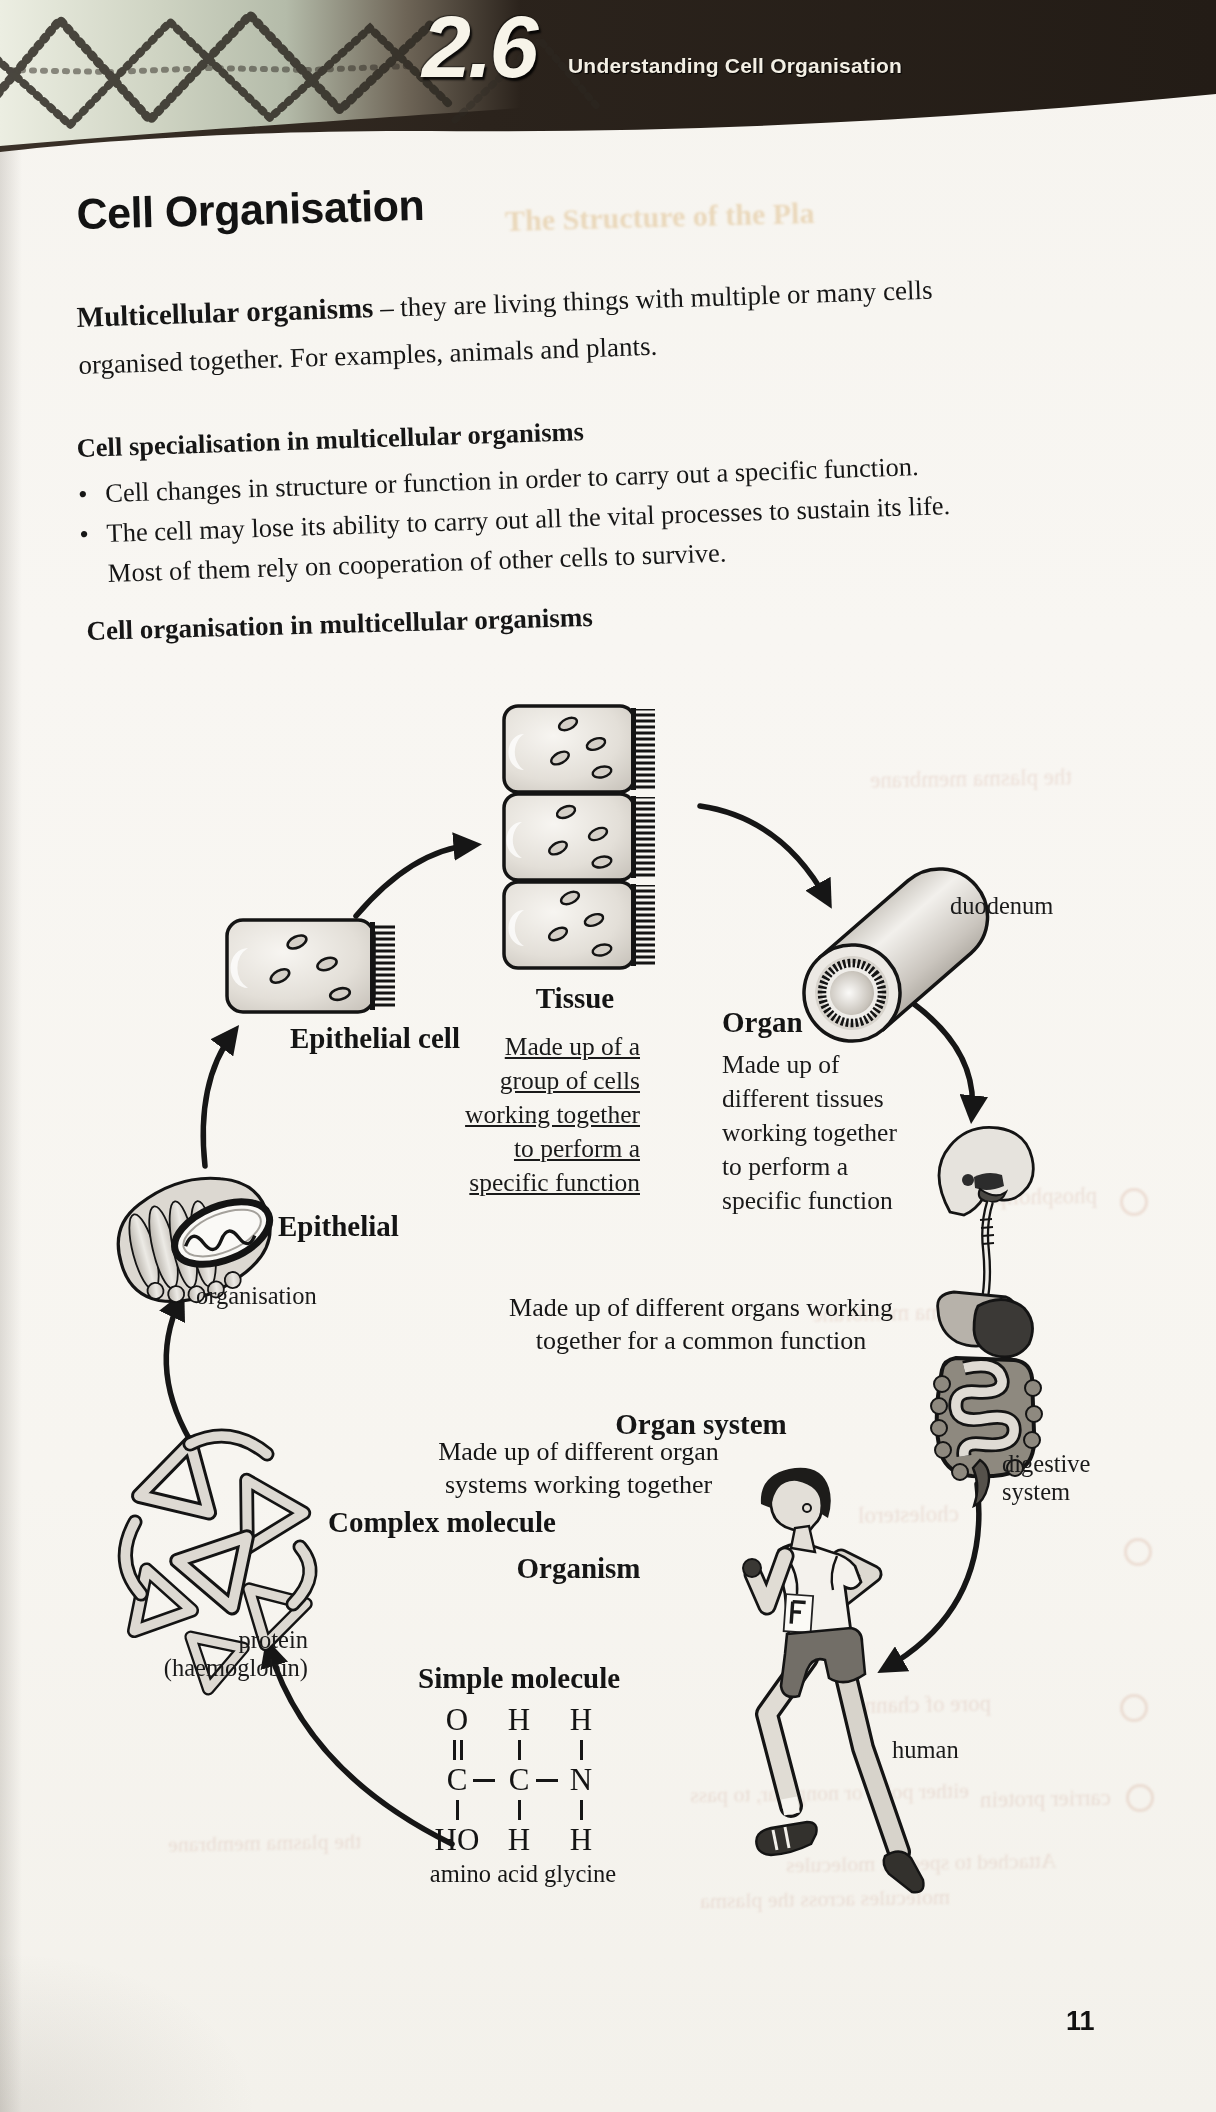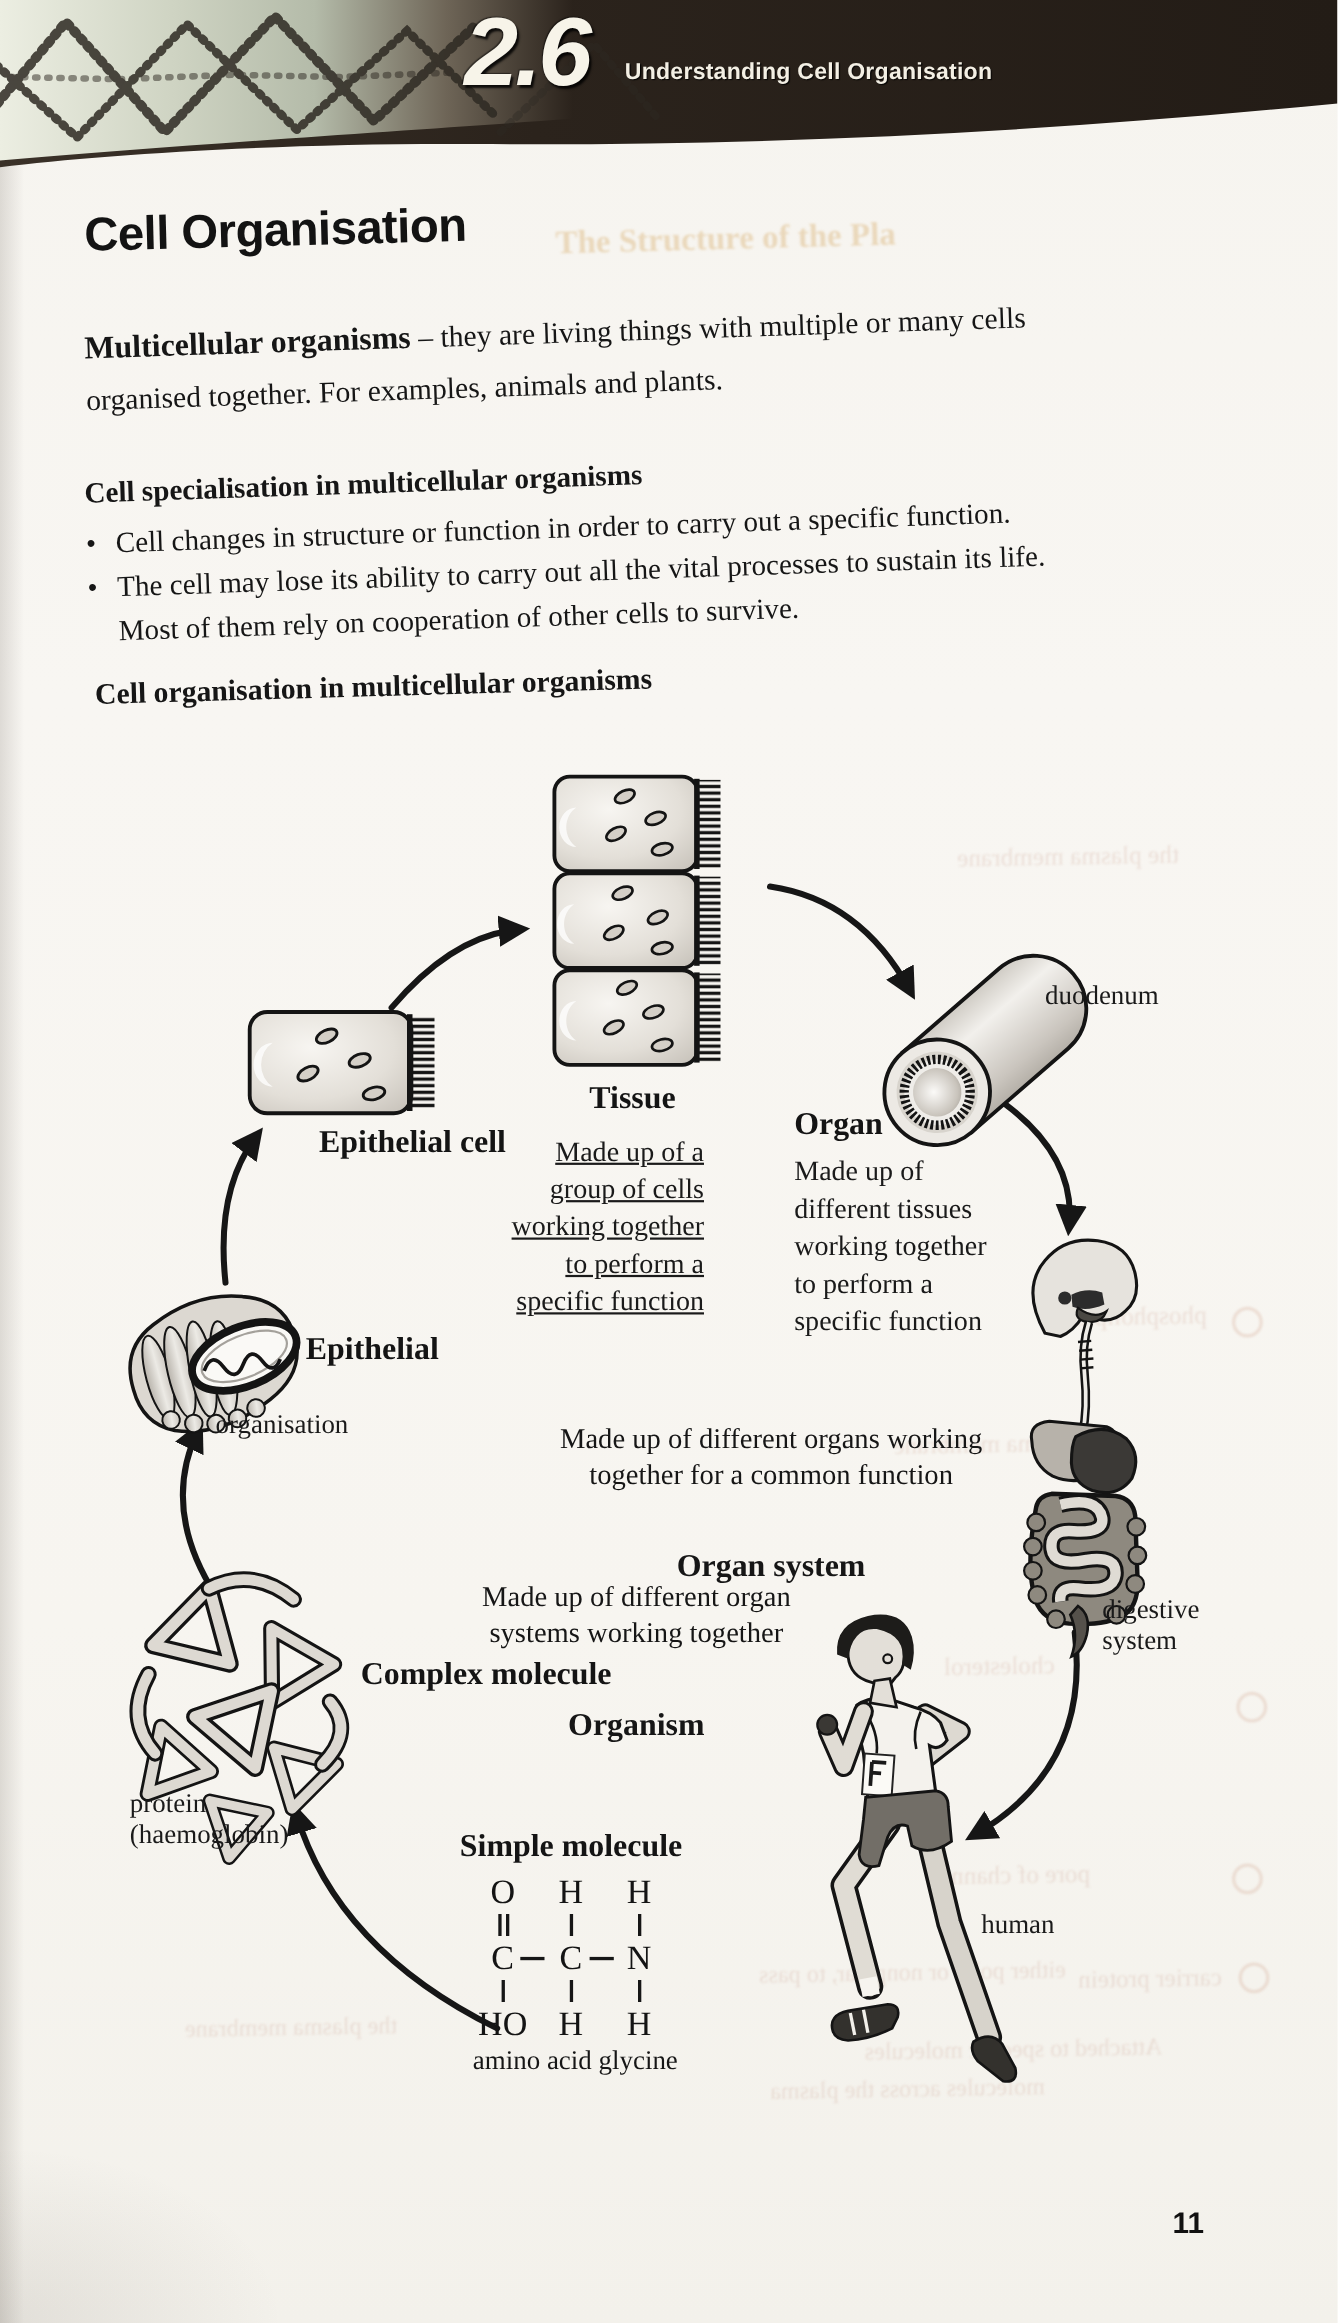--- a/index.html
+++ b/index.html
@@ -370,21 +370,21 @@
   <div>Made up of different organ
 systems working together</div>
   <div class="biglbl">Organism</div>
 </div>
 <div class="ex" style="left:892px;top:1736px">human</div>
 
 <div class="lbl" style="left:278px;top:1210px">Epithelial</div>
 <div class="ex" style="left:196px;top:1282px">organisation</div>
 
 <div class="lbl" style="left:328px;top:1506px">Complex molecule</div>
-<div class="ex ca" style="left:118px;top:1626px;width:190px;text-align:left">protein
+<div class="ex ca" style="left:118px;top:1626px;width:190px;text-align:right">protein
 (haemoglobin)</div>
 
 <div class="lbl" style="left:418px;top:1662px">Simple molecule</div>
 
 <div class="glycine">
   <span class="atom" style="left:0;top:0">O</span>
   <span class="atom" style="left:62px;top:0">H</span>
   <span class="atom" style="left:124px;top:0">H</span>
   <div class="bond" style="left:16px;top:38px;width:2.5px;height:20px"></div>
   <div class="bond" style="left:23px;top:38px;width:2.5px;height:20px"></div>

